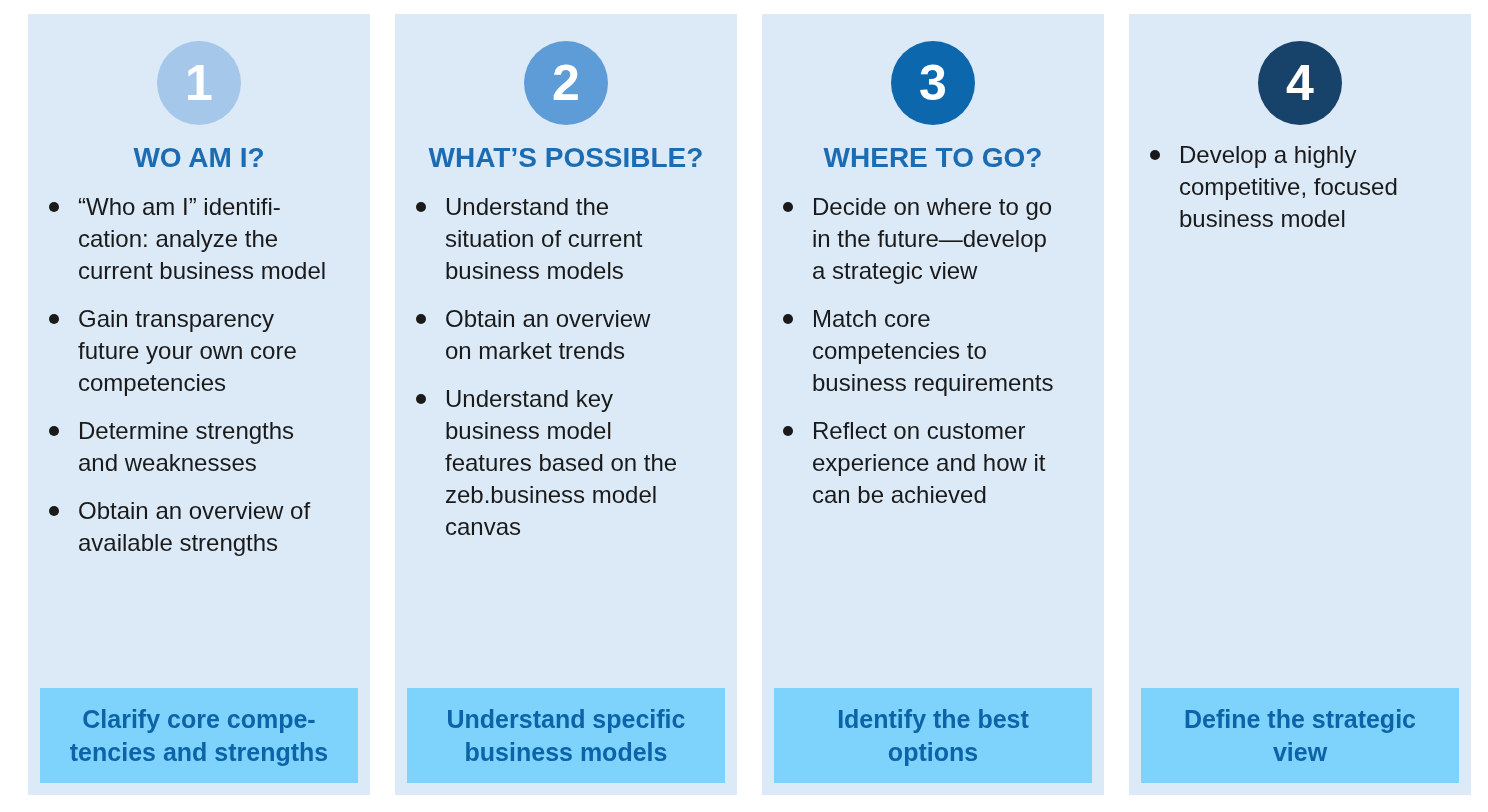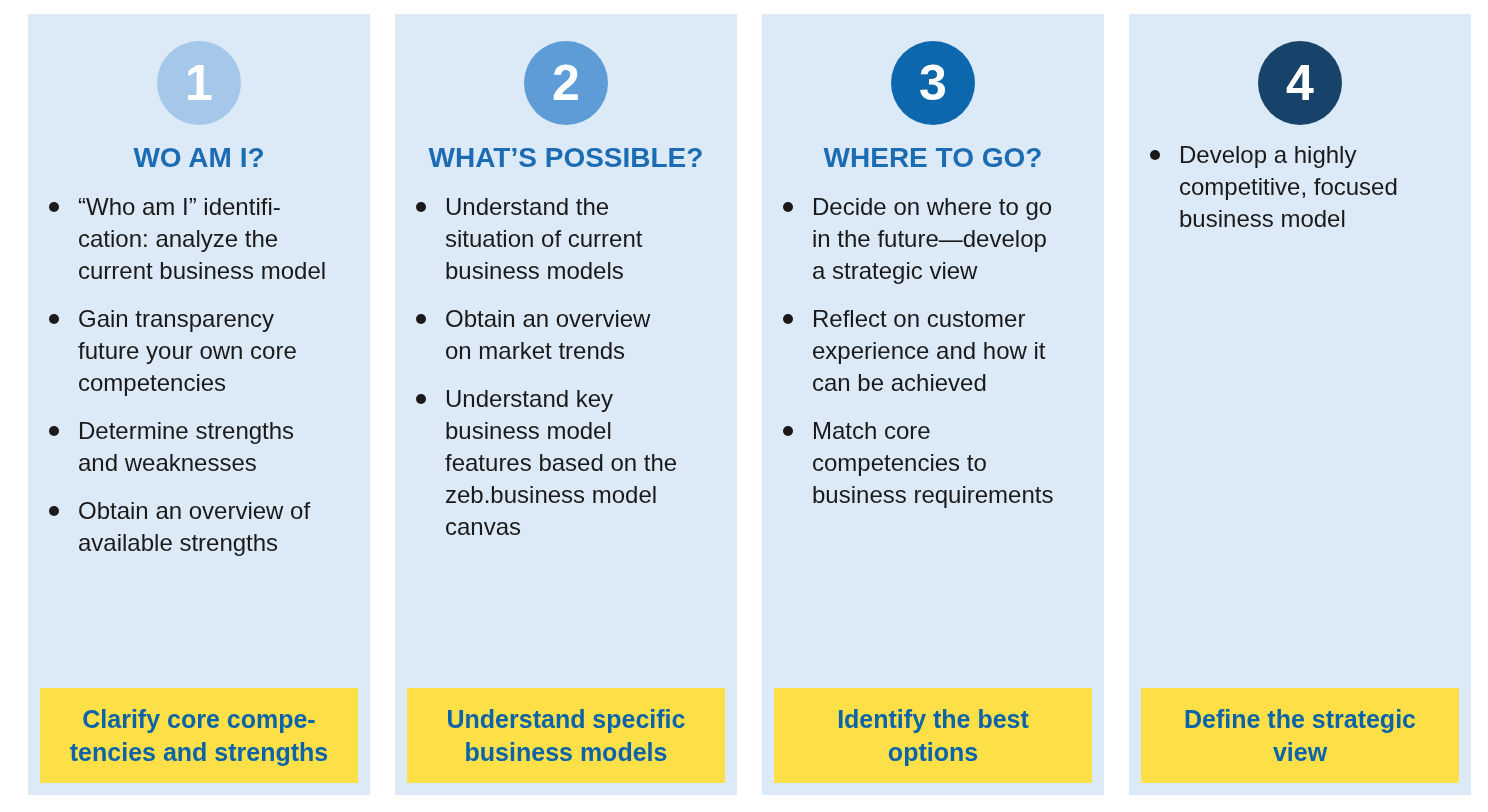--- a/index.html
+++ b/index.html
@@ -66,21 +66,21 @@
     height: 10px;
     border-radius: 50%;
     background: #1a1a1a;
   }
   .callout {
     position: absolute;
     left: 12px;
     right: 12px;
     bottom: 12px;
     height: 95px;
-    background: #fde047;
+    background: #7dd3fc;
     display: flex;
     align-items: center;
     justify-content: center;
     text-align: center;
     color: #0d63a8;
     font-size: 25px;
     line-height: 33px;
     font-weight: bold;
     white-space: pre-line;
   }
@@ -128,26 +128,26 @@
 business models</div>
   </div>
 
   <div class="card card-3">
     <div class="circle" style="background: rgb(13, 103, 173);">3</div>
     <div class="title">WHERE TO GO?</div>
     <ul class="bullets">
       <li>Decide on where to go
 in the future—develop
 a strategic view</li>
+      <li>Match core
+competencies to
+business requirements</li>
       <li>Reflect on customer
 experience and how it
 can be achieved</li>
-      <li>Match core
-competencies to
-business requirements</li>
     </ul>
     <div class="callout">Identify the best
 options</div>
   </div>
 
   <div class="card card-4">
     <div class="circle" style="background: rgb(23, 67, 106);">4</div>
     <ul class="bullets">
       <li>Develop a highly
 competitive, focused

